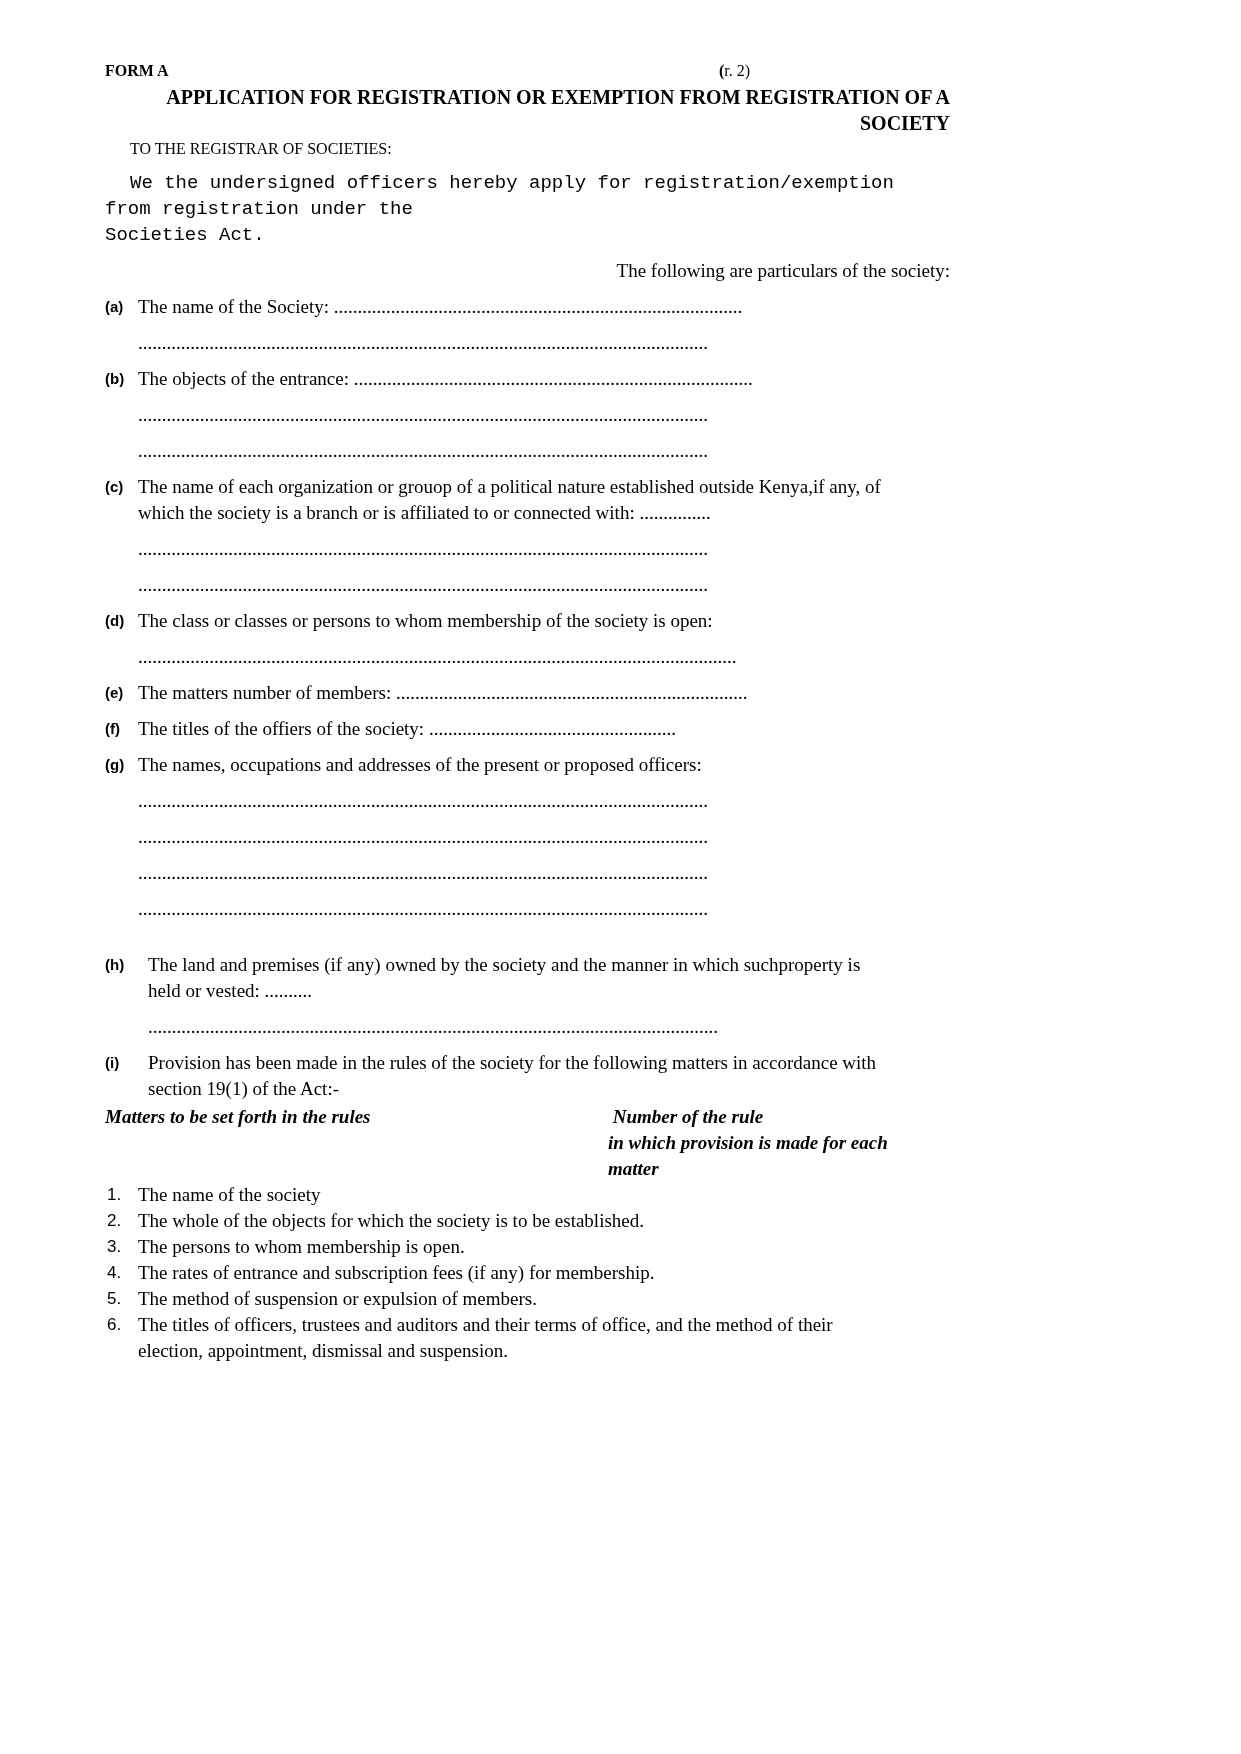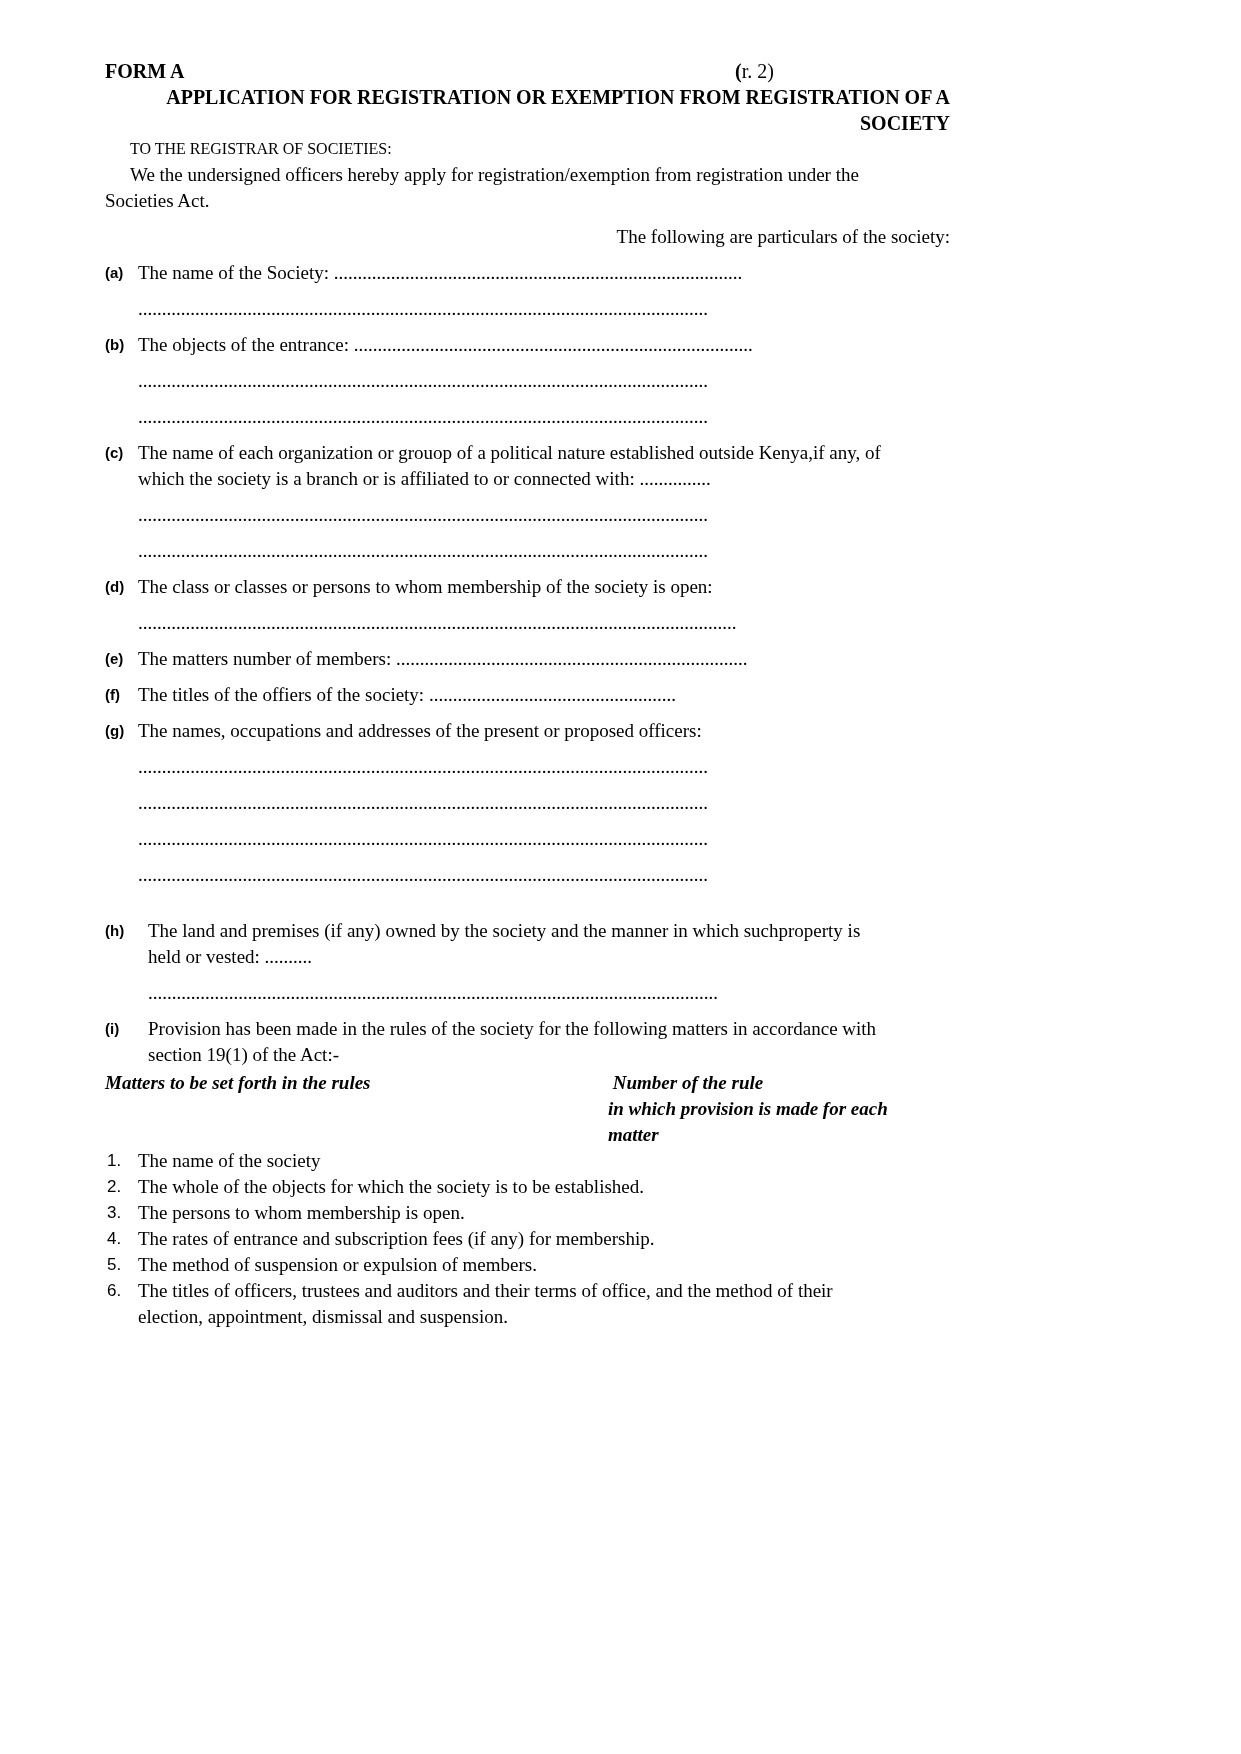--- a/index.html
+++ b/index.html
@@ -22,38 +22,38 @@
   .content {
     position: relative;
     margin: 58px 0 0 105px;
     width: 845px;
     font-size: 19px;
     line-height: 26px;
   }
   .header-row {
     position: relative;
     font-weight: bold;
-    font-size: 20px;
+    font-size: 16px;
     height: 26px;
   }
   .rule-ref {
     position: absolute;
-    left: 630px;
+    left: 614px;
     top: 0;
     font-weight: normal;
   }
   .rule-ref .bold-paren { font-weight: bold; }
   .title-line {
     text-align: right;
     font-weight: bold;
     font-size: 20px;
     white-space: nowrap;
   }
   .salutation { margin-top: 0; text-indent: 25px; font-size: 16px; }
-  .intro { margin-top: 0; }
+  .intro { margin-top: 8px; font-family: Liberation Mono, monospace; }
   .indent-first { text-indent: 25px; }
   .particulars { margin-top: 10px; text-indent: 25px; text-align: right; }
 
   .item { display: flex; margin-top: 10px; }
   .item-label {
     flex: none;
     width: 33px;
     font-family: "Liberation Sans", sans-serif;
     font-weight: bold;
     font-size: 15px;

